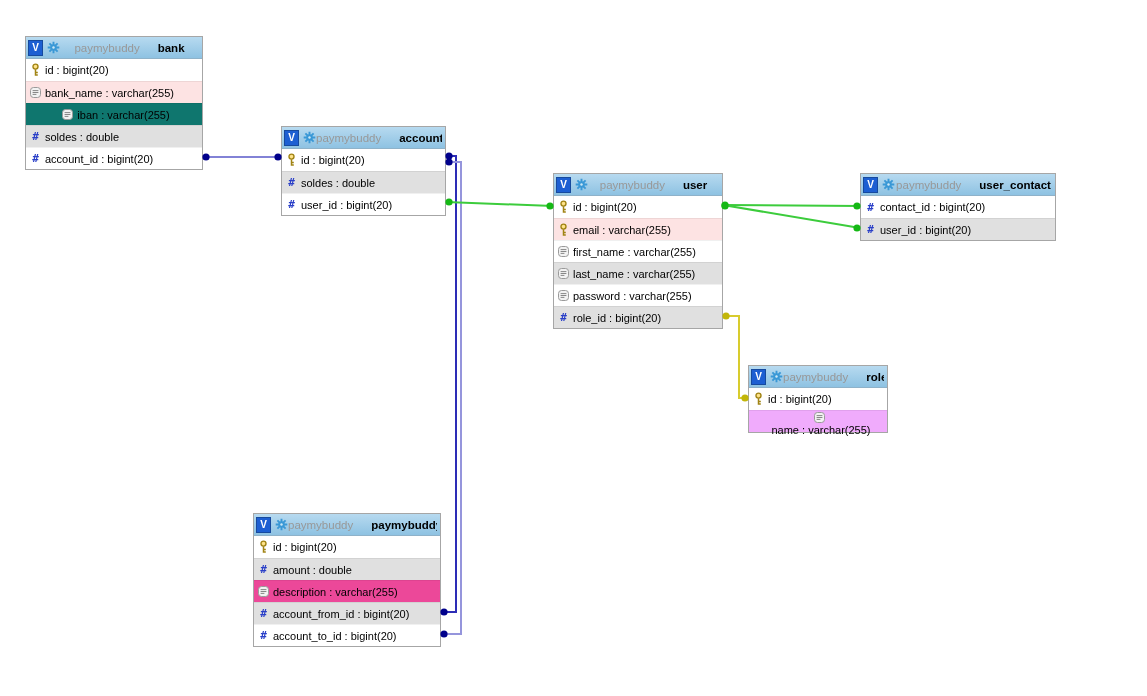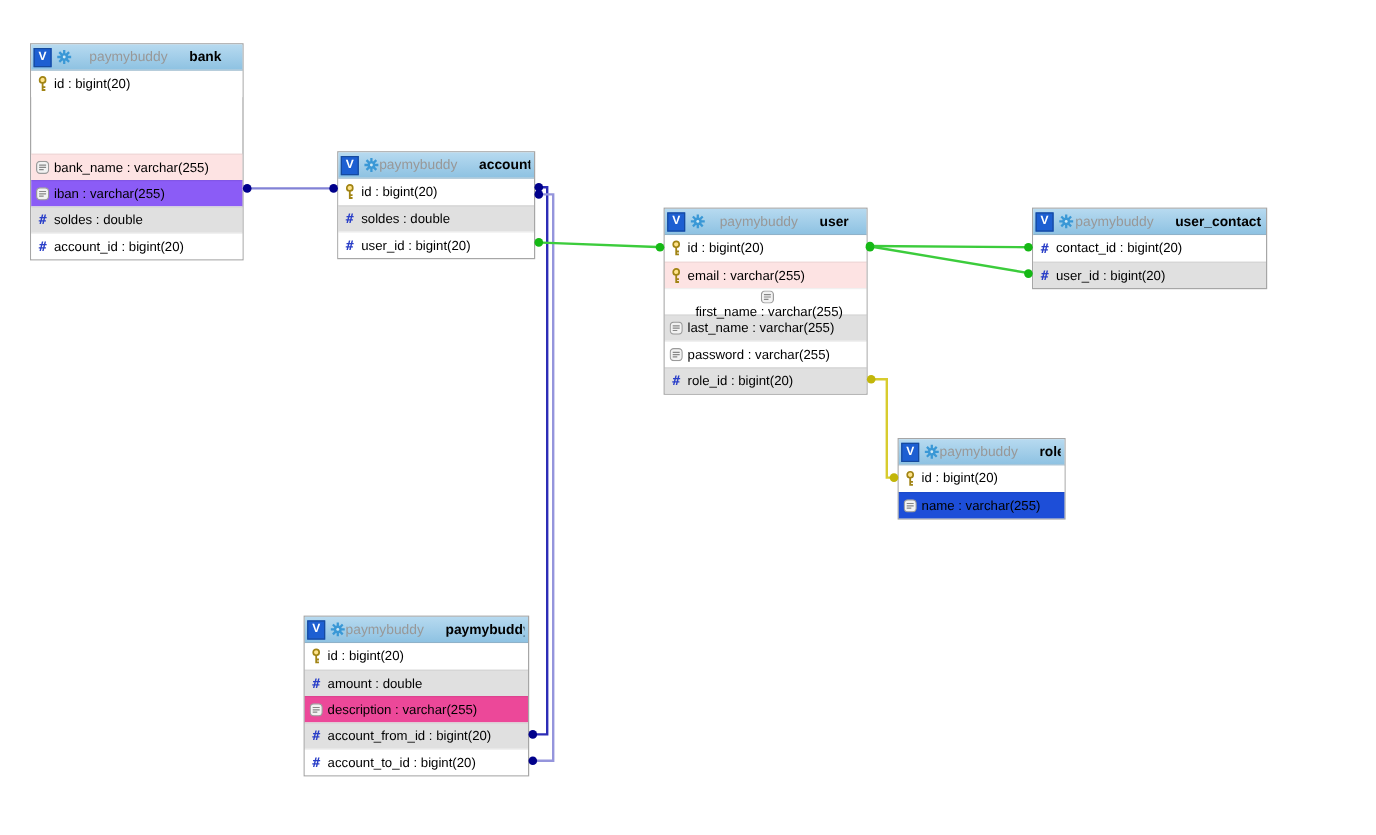--- a/index.html
+++ b/index.html
@@ -84,30 +84,30 @@
       </div>
       <div class="row" style="background: rgb(255, 255, 255);">
         <span class="fic">
           <svg width="11" height="14" viewBox="0 0 11 14">
             <circle cx="5.5" cy="3.6" r="2.5" fill="#ffe38a" stroke="#a18414" stroke-width="1.4"></circle>
             <path d="M5.5 6.2v6.6M5.5 9.6h2.3M5.5 12h2.3" stroke="#a18414" stroke-width="1.5" fill="none"></path>
           </svg>
         </span>
         <span class="flabel">id : bigint(20)</span>
       </div>
-      <div class="row" style="background: rgb(253, 227, 227); margin-top: 47px;">
+      <div class="row" style="background: rgb(253, 227, 227);">
         <span class="fic">
           <svg width="11" height="11" viewBox="0 0 11 11">
             <rect x="0.5" y="0.5" width="10" height="10" rx="3" fill="#f2f2f2" stroke="#9a9a9a"></rect>
             <path d="M2.6 3.6h5.8M2.6 5.5h5.8M2.6 7.4h3.8" stroke="#878787" stroke-width="1"></path>
           </svg>
         </span>
         <span class="flabel">bank_name : varchar(255)</span>
       </div>
-      <div class="row" style="background: #8b5cf6;">
+      <div class="row" style="background: #0f766e; justify-content: center;">
         <span class="fic">
           <svg width="11" height="11" viewBox="0 0 11 11">
             <rect x="0.5" y="0.5" width="10" height="10" rx="3" fill="#f2f2f2" stroke="#9a9a9a"></rect>
             <path d="M2.6 3.6h5.8M2.6 5.5h5.8M2.6 7.4h3.8" stroke="#878787" stroke-width="1"></path>
           </svg>
         </span>
         <span class="flabel">iban : varchar(255)</span>
       </div>
       <div class="row" style="background: rgb(224, 224, 224);">
         <span class="fic">
@@ -183,21 +183,21 @@
       </div>
       <div class="row" style="background: rgb(253, 227, 227);">
         <span class="fic">
           <svg width="11" height="14" viewBox="0 0 11 14">
             <circle cx="5.5" cy="3.6" r="2.5" fill="#ffe38a" stroke="#a18414" stroke-width="1.4"></circle>
             <path d="M5.5 6.2v6.6M5.5 9.6h2.3M5.5 12h2.3" stroke="#a18414" stroke-width="1.5" fill="none"></path>
           </svg>
         </span>
         <span class="flabel">email : varchar(255)</span>
       </div>
-      <div class="row" style="background: rgb(255, 255, 255); flex-direction: column;">
+      <div class="row" style="background: rgb(255, 255, 255);">
         <span class="fic">
           <svg width="11" height="11" viewBox="0 0 11 11">
             <rect x="0.5" y="0.5" width="10" height="10" rx="3" fill="#f2f2f2" stroke="#9a9a9a"></rect>
             <path d="M2.6 3.6h5.8M2.6 5.5h5.8M2.6 7.4h3.8" stroke="#878787" stroke-width="1"></path>
           </svg>
         </span>
         <span class="flabel">first_name : varchar(255)</span>
       </div>
       <div class="row" style="background: rgb(224, 224, 224);">
         <span class="fic">
@@ -267,21 +267,21 @@
       </div>
       <div class="row" style="background: rgb(255, 255, 255);">
         <span class="fic">
           <svg width="11" height="14" viewBox="0 0 11 14">
             <circle cx="5.5" cy="3.6" r="2.5" fill="#ffe38a" stroke="#a18414" stroke-width="1.4"></circle>
             <path d="M5.5 6.2v6.6M5.5 9.6h2.3M5.5 12h2.3" stroke="#a18414" stroke-width="1.5" fill="none"></path>
           </svg>
         </span>
         <span class="flabel">id : bigint(20)</span>
       </div>
-      <div class="row" style="background: #1d4ed8;">
+      <div class="row" style="background: #f0abfc; flex-direction: column;">
         <span class="fic">
           <svg width="11" height="11" viewBox="0 0 11 11">
             <rect x="0.5" y="0.5" width="10" height="10" rx="3" fill="#f2f2f2" stroke="#9a9a9a"></rect>
             <path d="M2.6 3.6h5.8M2.6 5.5h5.8M2.6 7.4h3.8" stroke="#878787" stroke-width="1"></path>
           </svg>
         </span>
         <span class="flabel">name : varchar(255)</span>
       </div>
     </div>
     <div class="tbl" style="left: 253px; top: 513px; width: 188px;">

